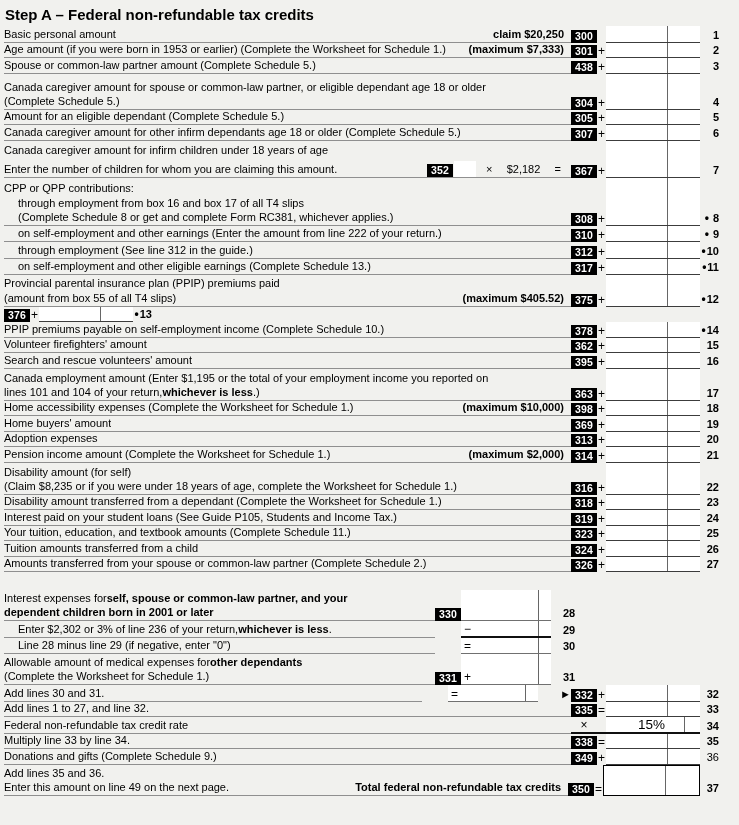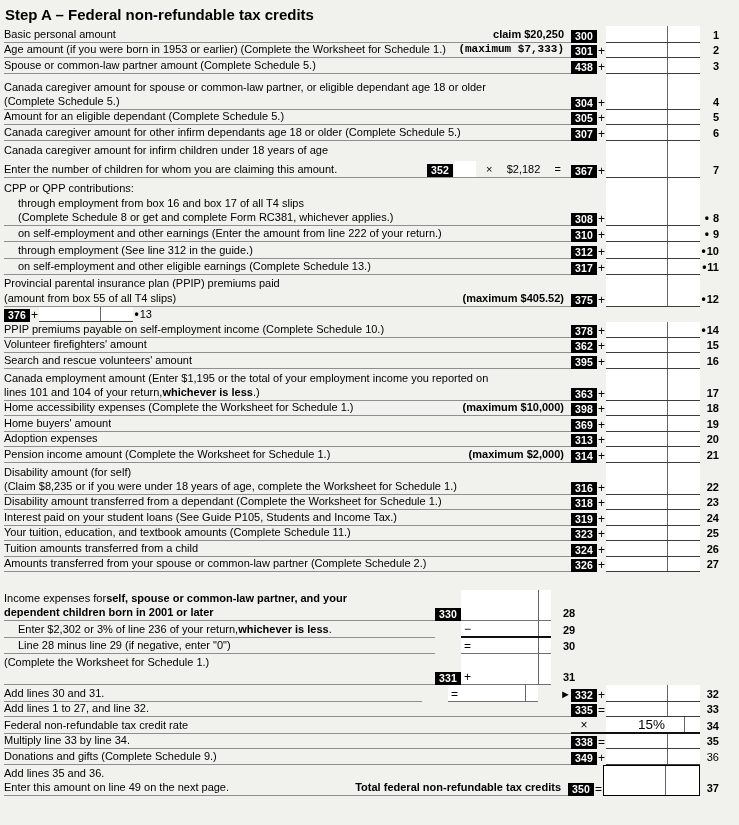--- a/index.html
+++ b/index.html
@@ -77,21 +77,21 @@
           <div class="cents" style="left: 61px;"></div>
         </div>
         <div class="num">
           <span style="font-weight: bold;">1</span>
         </div>
       </div>
       <div class="row h15">
         <div class="lbl lul">
           <div class="ln">
             <span>Age amount (if you were born in 1953 or earlier) (Complete the Worksheet for Schedule 1.)</span>
-            <span class="note" style="font-weight: bold; font-family: Liberation Mono, monospace;">(maximum $7,333)</span>
+            <span class="note" style="font-weight: bold;">(maximum $7,333)</span>
           </div>
         </div>
         <div class="code">
           <div class="codebox">301</div>
         </div>
         <div class="sign">
           <span>+</span>
         </div>
         <div class="strip main ful-1">
           <div class="cents" style="left: 61px;"></div>
@@ -407,21 +407,21 @@
           <div class="codebox">376</div>
         </div>
         <div class="sign">
           <span>+</span>
         </div>
         <div class="strip main ful-1">
           <div class="cents" style="left: 61px;"></div>
         </div>
         <div class="num">
           <span class="bullet" style="margin-right: 1px;">•</span>
-          <span style="font-weight: normal; margin-top: 36px;">13</span>
+          <span style="font-weight: bold; margin-top: 36px;">13</span>
         </div>
       </div>
       <div class="row h15">
         <div class="lbl lul">
           <div class="ln">
             <span>PPIP premiums payable on self-employment income (Complete Schedule 10.)</span>
           </div>
         </div>
         <div class="code">
           <div class="codebox">378</div>
@@ -711,21 +711,21 @@
         <div class="num">
           <span style="font-weight: bold;">27</span>
         </div>
       </div>
       <div class="row " style="height: 18px;">
         <div class="lbl"></div>
       </div>
       <div class="row h31 medrow">
         <div class="lbl two lul">
           <div class="ln">
-            <span>Income expenses for </span>
+            <span>Interest expenses for </span>
             <span style="font-weight: bold;">self, spouse or common-law partner, and your</span>
           </div>
           <div class="ln">
             <span style="font-weight: bold;">dependent children born in 2001 or later</span>
           </div>
         </div>
         <div class="code">
           <div class="codebox">330</div>
         </div>
         <div class="strip mid ful-thin">
@@ -762,20 +762,24 @@
         <div class="strip mid ful-thin">
           <div class="cents" style="left: 77px;"></div>
           <span class="insign">=</span>
         </div>
         <div class="mnum">
           <span style="font-weight: bold;">30</span>
         </div>
       </div>
       <div class="row h31 medrow">
         <div class="lbl two lul">
+          <div class="ln">
+            <span>Allowable amount of medical expenses for </span>
+            <span style="font-weight: bold;">other dependants</span>
+          </div>
           <div class="ln">
             <span>(Complete the Worksheet for Schedule 1.)</span>
           </div>
         </div>
         <div class="code">
           <div class="codebox">331</div>
         </div>
         <div class="strip mid ful-thin">
           <div class="cents" style="left: 77px;"></div>
           <span class="insign">+</span>

